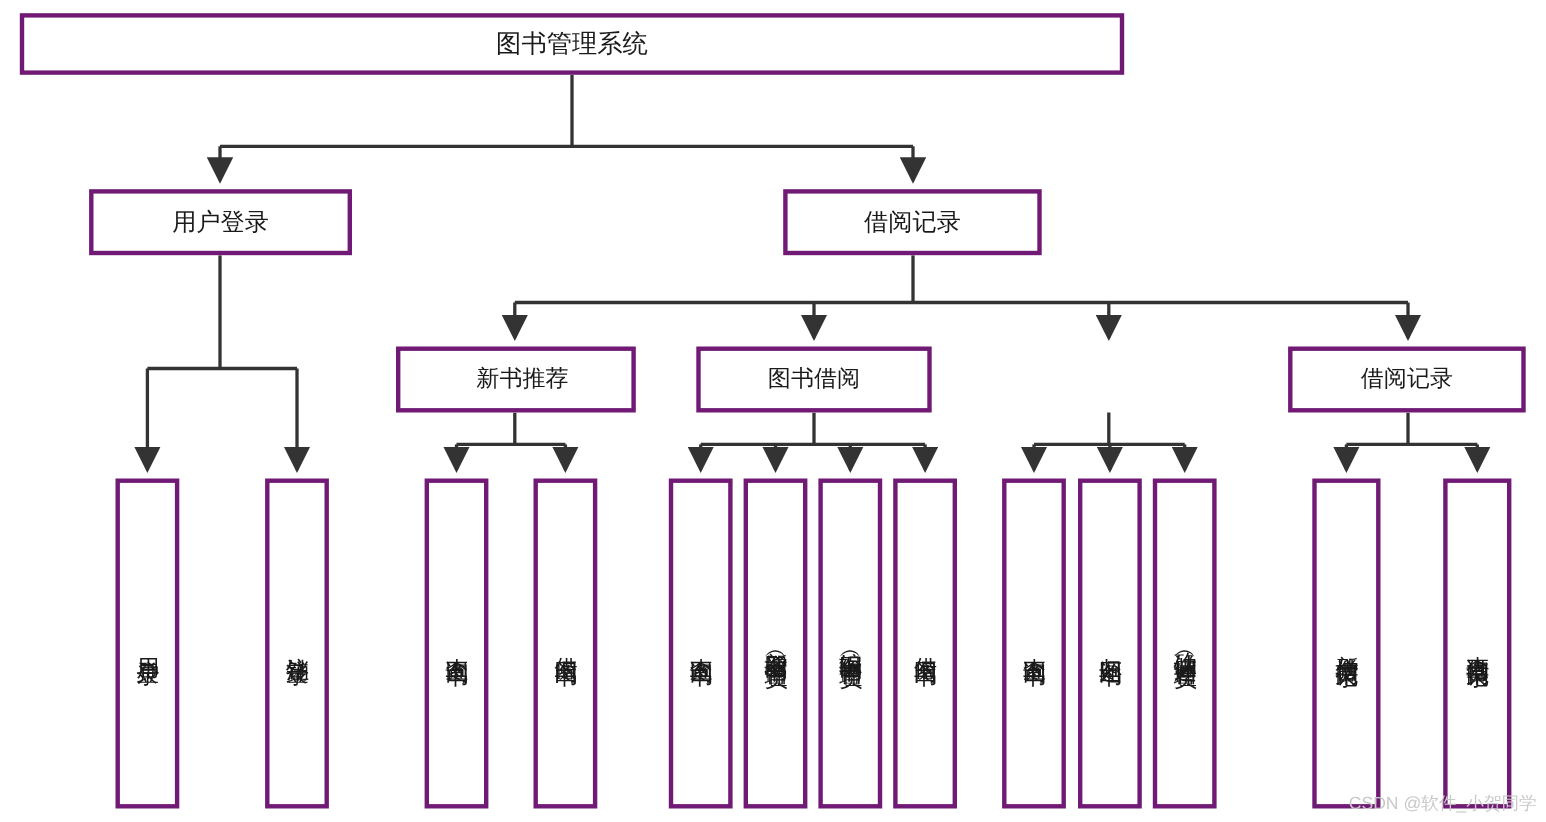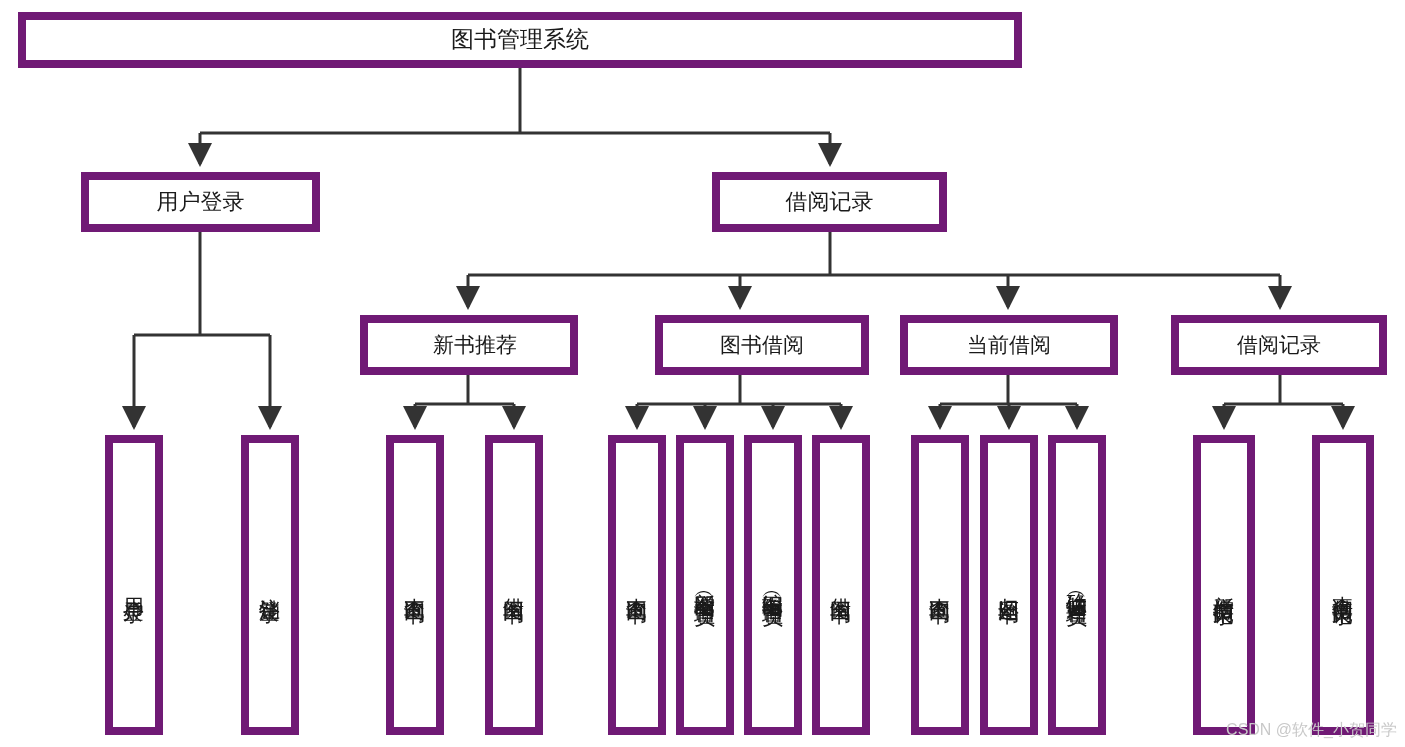--- a/index.html
+++ b/index.html
@@ -22,21 +22,21 @@
     left: 0;
     top: 0;
     width: 1405px;
     height: 747px;
     pointer-events: none;
   }
   .node {
     position: absolute;
     box-sizing: border-box;
     background: #ffffff;
-    border: 8px solid #701a75;
+    border: 4px solid #701a75;
     display: flex;
     align-items: center;
     justify-content: center;
     color: #1a1a1a;
     z-index: 2;
   }
   .node .label {
     display: block;
     text-align: center;
     line-height: 1.18;
@@ -53,21 +53,21 @@
     font-size: 22px;
   }
   .node-l1.user-login { left: 81px; top: 172px; width: 239px; }
   .node-l1.book-manage { left: 712px; top: 172px; width: 235px; }
   .node-l2 {
     top: 315px;
     height: 60px;
     font-size: 21px;
   }
   .node-l2.new-book   { left: 360px; width: 218px; padding-left: 12px; }
-  .node-l2.borrow     { left: 655px; width: 214px; }
+  .node-l2.borrow     { left: 633px; width: 214px; }
   .node-l2.current    { left: 900px; width: 218px; }
   .node-l2.records    { left: 1171px; width: 216px; }
   .node-leaf {
     top: 435px;
     height: 300px;
     font-size: 21px;
     padding: 6px 2px;
   }
   .node-leaf .label {
     writing-mode: vertical-rl;
@@ -150,23 +150,20 @@
   <div class="node node-l1 book-manage">
     <span class="label">借阅记录</span>
   </div>
 
   <div class="node node-l2 new-book">
     <span class="label">新书推荐</span>
   </div>
   <div class="node node-l2 borrow">
     <span class="label">图书借阅</span>
   </div>
-  <div class="node node-l2 current">
-    <span class="label">当前借阅</span>
-  </div>
   <div class="node node-l2 records">
     <span class="label">借阅记录</span>
   </div>
 
   <div class="node node-leaf" style="left:105px; width:58px;">
     <span class="label">用户登录</span>
   </div>
   <div class="node node-leaf" style="left:241px; width:58px;">
     <span class="label">注销登录</span>
   </div>

